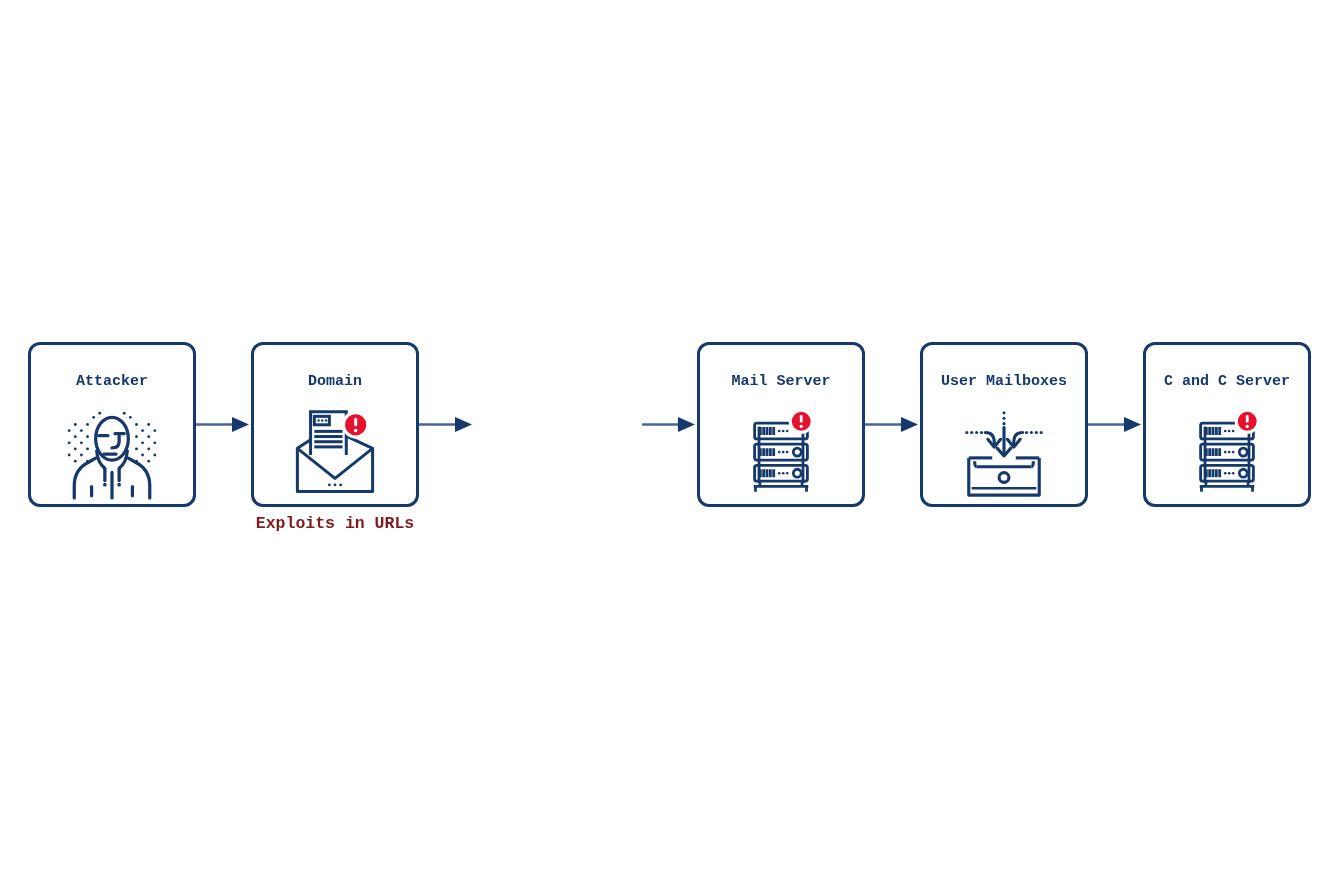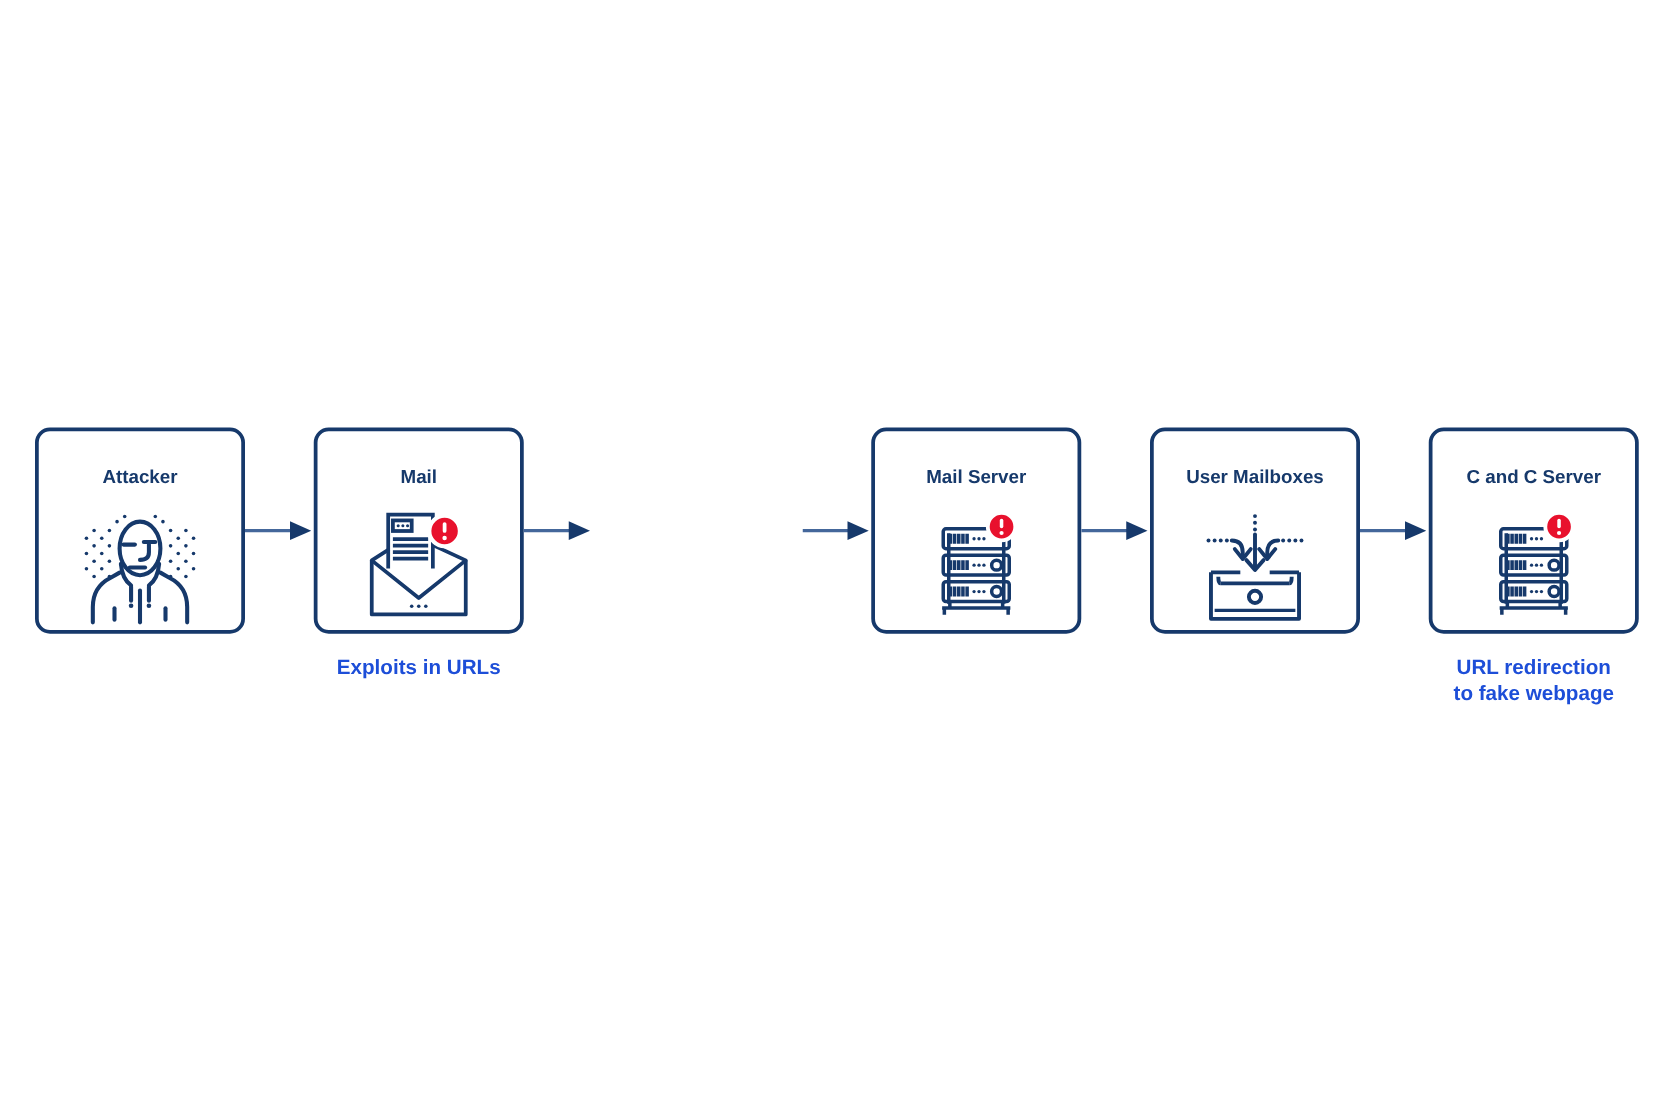--- a/index.html
+++ b/index.html
@@ -1,20 +1,20 @@
 <!DOCTYPE html>
 <html><head>
 <meta charset="utf-8">
 <style>
   html,body{margin:0;padding:0;background:#ffffff;}
   .page{
     position:relative;
     width:1337px;height:892px;
     background:#ffffff;
-    font-family:Liberation Sans, sans-serif;
+    font-family:Liberation Mono, monospace;
     overflow:hidden;
   }
   .diagram{
     position:absolute;left:28px;top:342px;
     display:flex;align-items:flex-start;
   }
   .node{width:168px;flex:none;display:flex;flex-direction:column;align-items:center;}
   .node-box{
     box-sizing:border-box;
     width:168px;height:165px;
@@ -23,22 +23,22 @@
     display:flex;flex-direction:column;align-items:center;
     padding-top:16px;
   }
   .node-title{
     color:#16396B;font-weight:bold;font-size:15px;line-height:19px;
     text-align:center;white-space:pre-line;
     min-height:40px;display:flex;align-items:center;justify-content:center;
   }
   .node-icon{flex:1;display:flex;align-items:center;justify-content:center;width:100%;}
   .node-caption{
-    margin-top:17px;
-    color:#1d4ed8;font-weight:bold;font-size:16.5px;line-height:21px;
+    margin-top:6px;
+    color:#7f1d1d;font-weight:bold;font-size:16.5px;line-height:21px;
     text-align:center;white-space:pre-line;
     min-height:42px;
   }
   .connector{width:55px;height:17px;flex:none;margin-top:74px;}
   .ic{stroke:#16396B;fill:none;stroke-width:3.2;}
 </style>
 </head>
 <body>
 
 <div class="page">
@@ -109,21 +109,21 @@
       <div class="node-caption"></div>
     </div>
 
     <svg class="connector" viewBox="0 0 55 17">
       <line x1="0" y1="8.5" x2="38" y2="8.5" stroke="#44679B" stroke-width="2.6"></line>
       <polygon points="36,1 53,8.5 36,16" fill="#16396B"></polygon>
     </svg>
 
     <div class="node">
       <div class="node-box">
-        <div class="node-title">Mail</div>
+        <div class="node-title">Domain</div>
         <div class="node-icon">
           <svg width="94" height="94" viewBox="0 0 100 100">
             <path class="ic" d="M10,45 V91 H90 V45" fill="#ffffff" stroke-linejoin="round"></path>
             <path class="ic" d="M10,45 L24,36 M90,45 L62,32" stroke-linecap="round"></path>
             <path class="ic" d="M24,52 V6 H62 V52" fill="#ffffff"></path>
             <rect class="ic" x="28" y="11" width="16" height="9" stroke-width="2.4"></rect>
             <g fill="#16396B" stroke="none">
               <circle cx="32.5" cy="15.5" r="1.3"></circle>
                 <circle cx="36.5" cy="15.5" r="1.3"></circle>
                 <circle cx="40.5" cy="15.5" r="1.3"></circle>
@@ -298,18 +298,16 @@
             <circle class="ic" cx="68.5" cy="49" r="4.5" stroke-width="2.6"></circle>
             <circle class="ic" cx="68.5" cy="73" r="4.5" stroke-width="2.6"></circle>
             <circle cx="73" cy="14" r="12.5" fill="#E8112D" stroke="#ffffff" stroke-width="3.5"></circle>
             <g fill="#ffffff" stroke="none">
               <rect x="71.4" y="6.8" width="3.2" height="8.6" rx="1.6"></rect>
               <circle cx="73" cy="19.8" r="1.9"></circle>
             </g>
           </svg>
         </div>
       </div>
-      <div class="node-caption">URL redirection
-to fake webpage</div>
     </div>
 
   </div>
 </div>
 
 </body></html>

